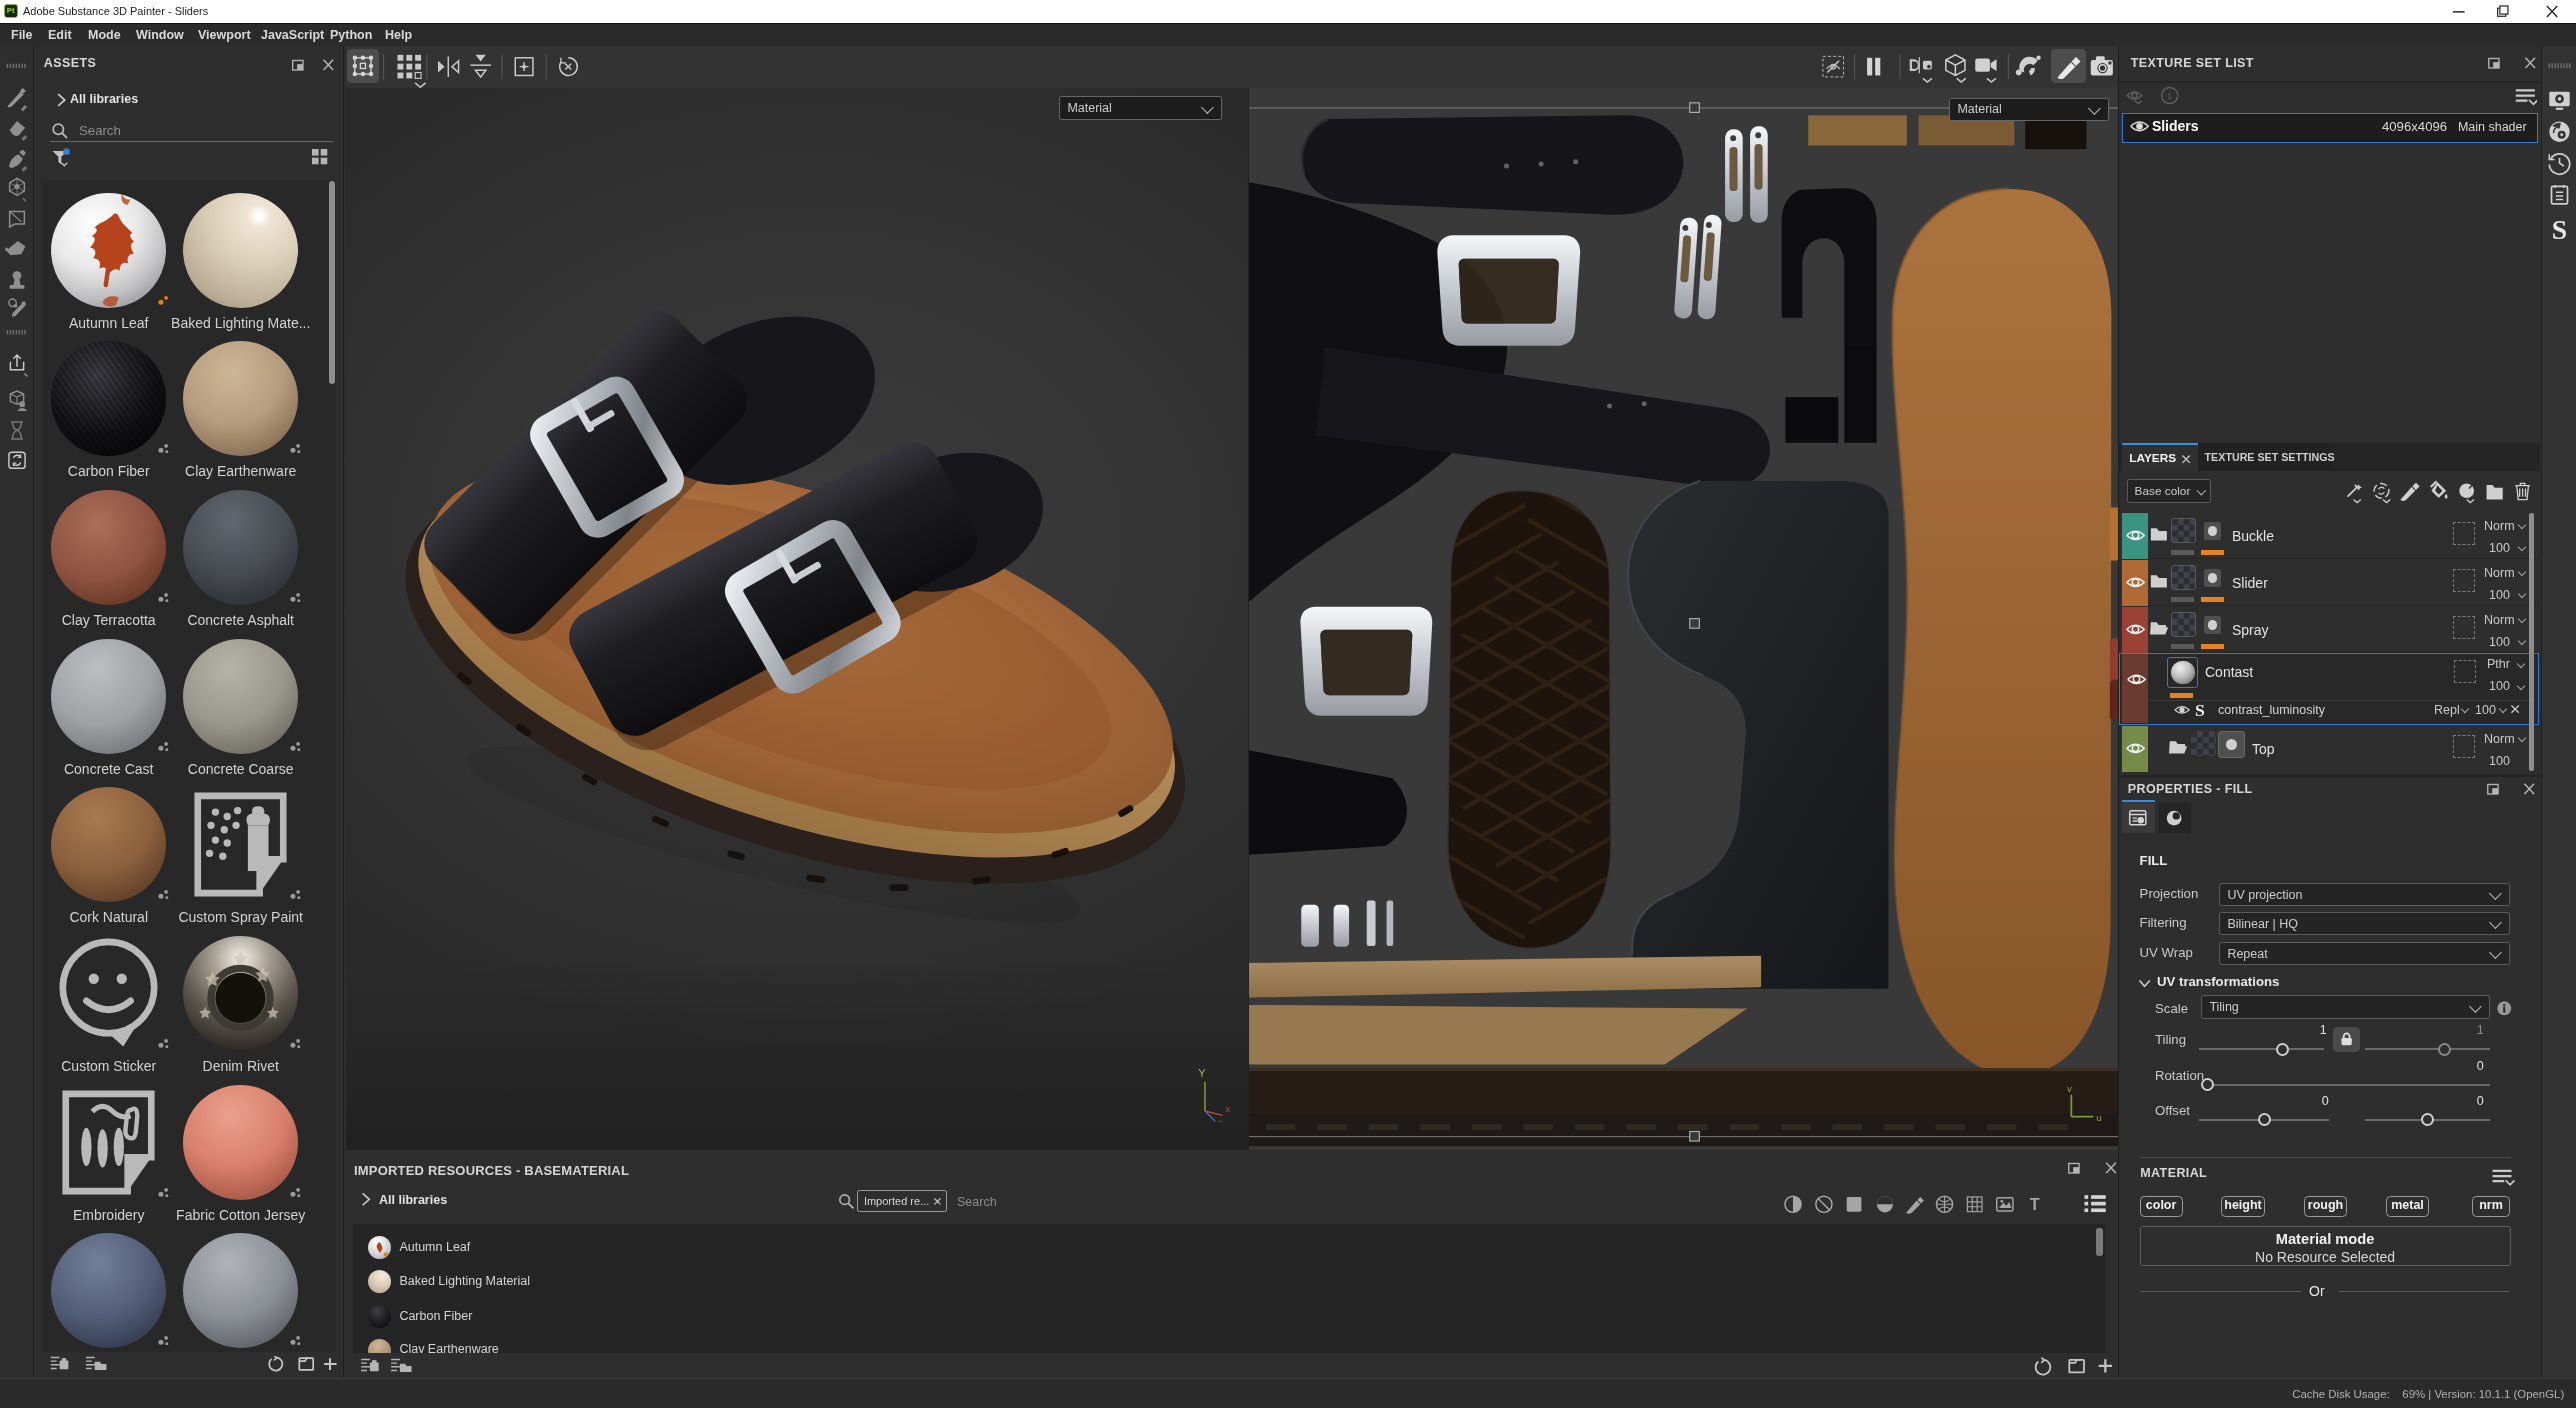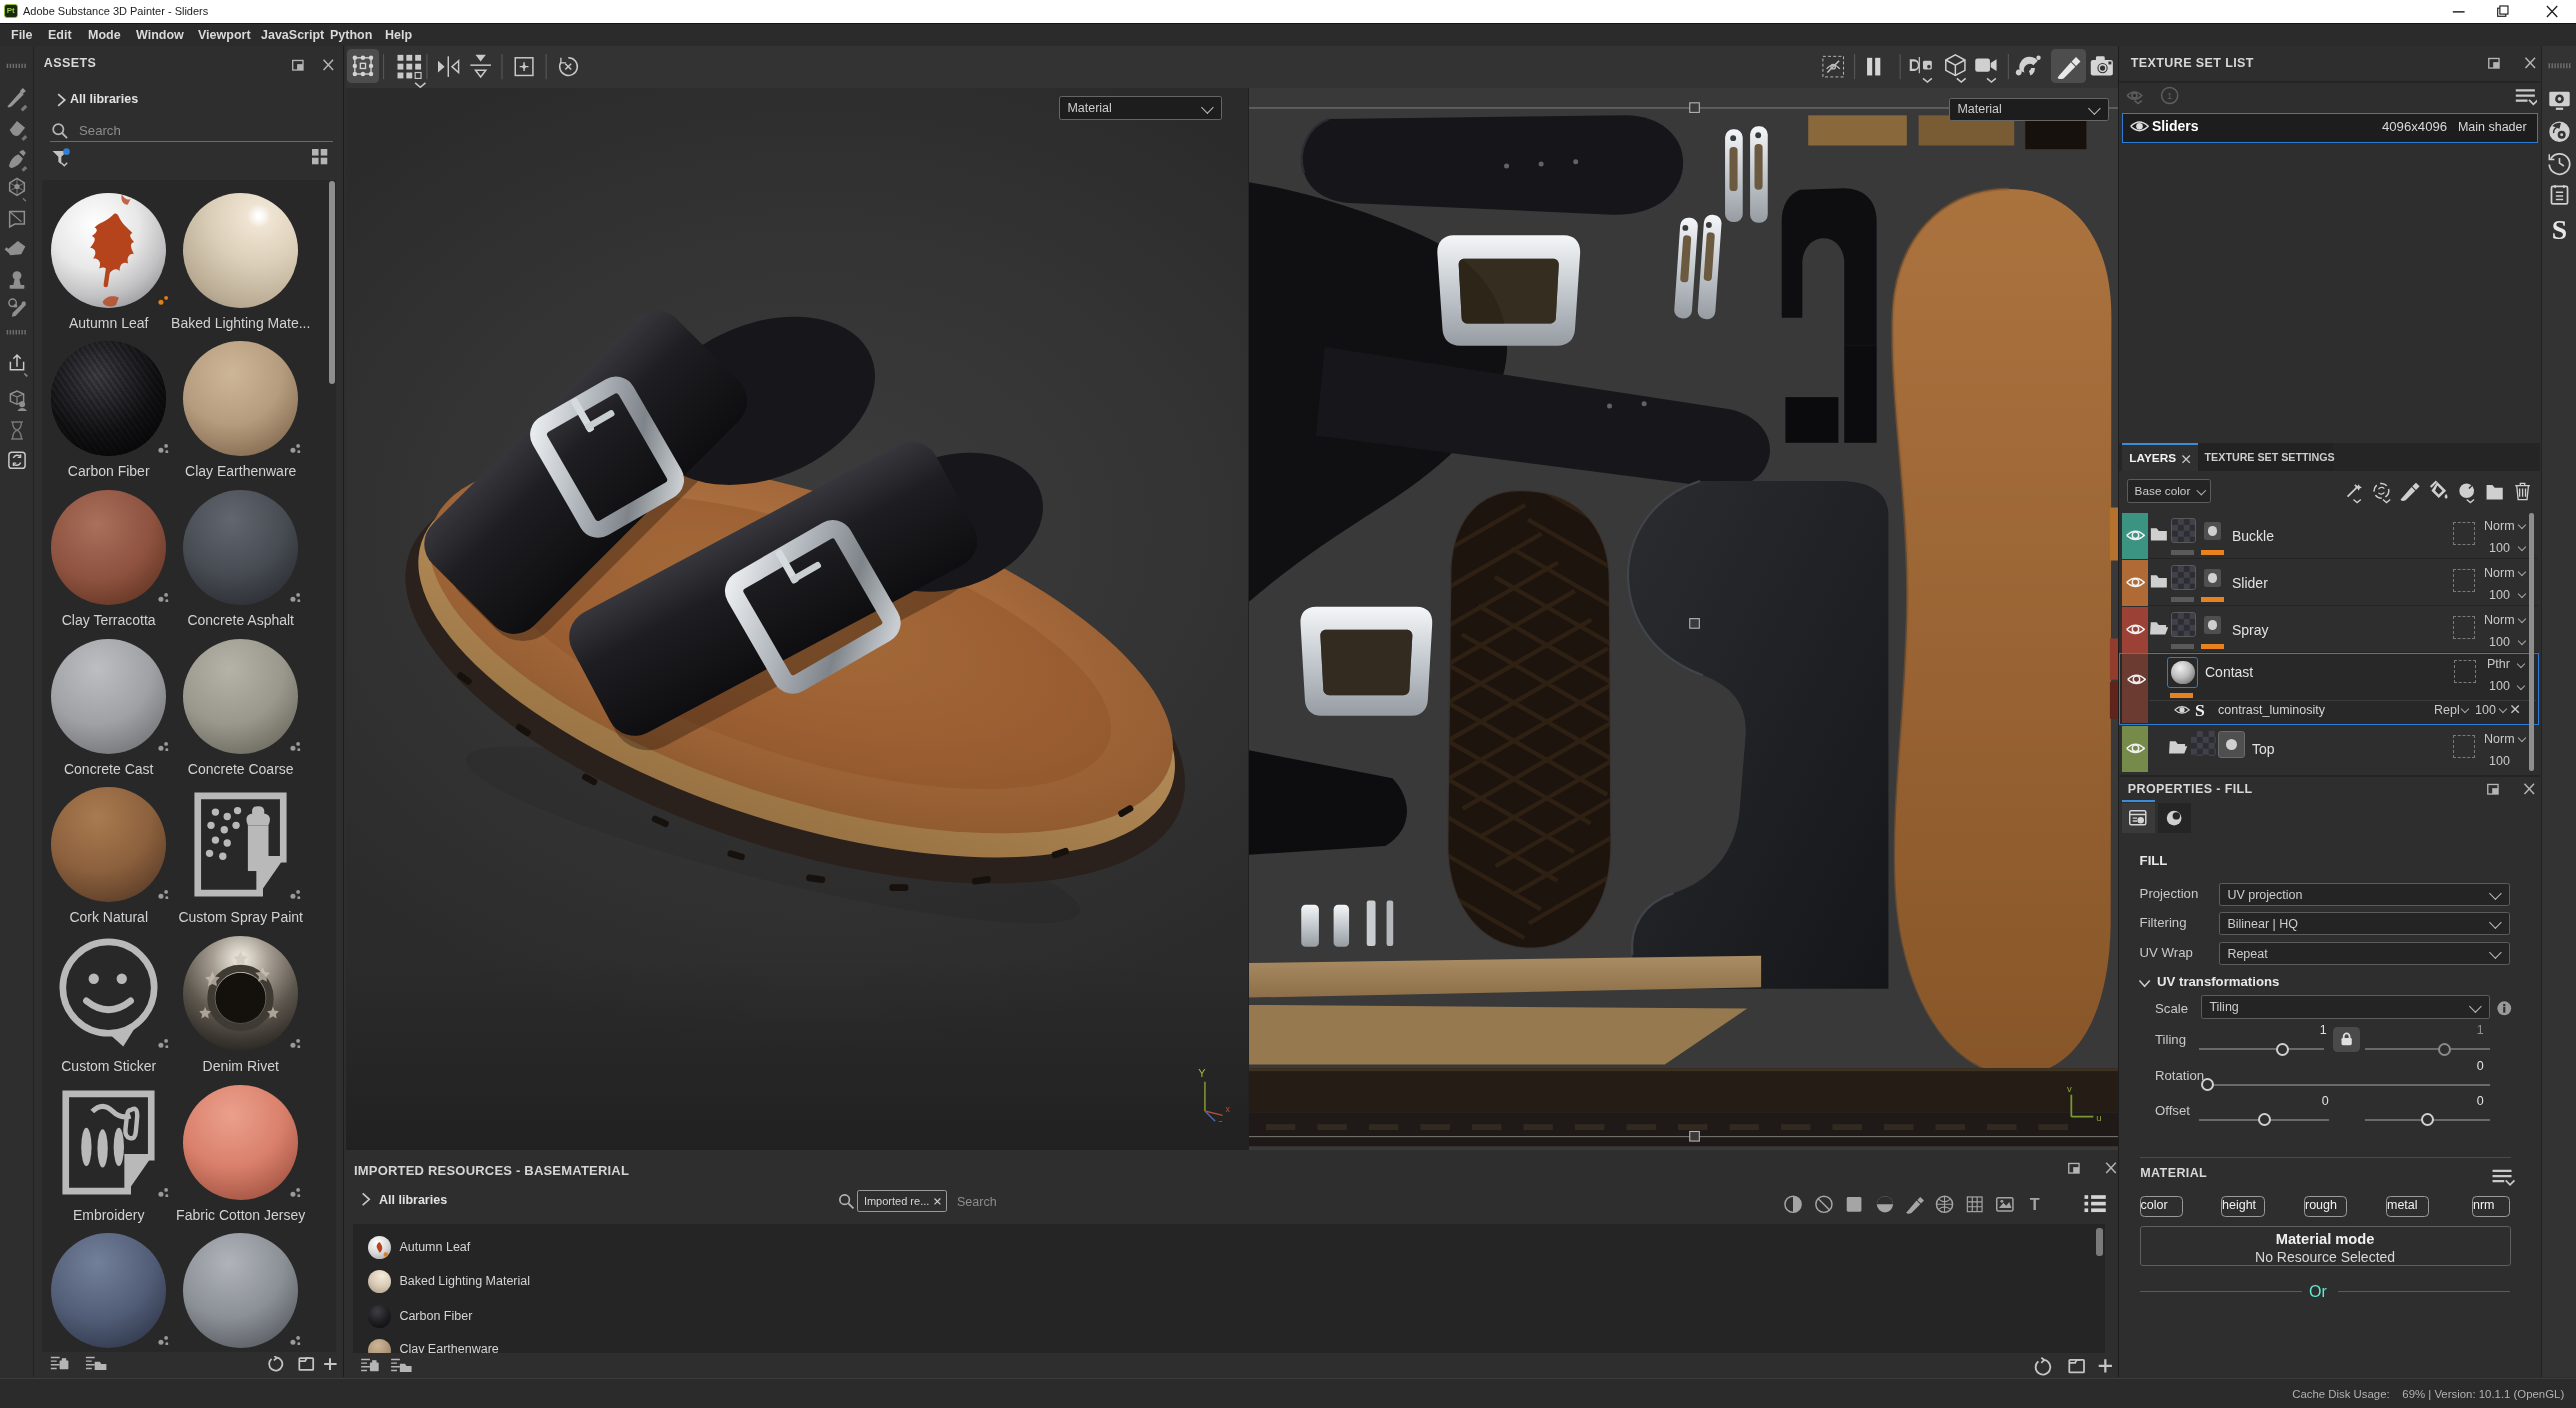--- a/index.html
+++ b/index.html
@@ -45,21 +45,21 @@
      border-left:1.5px solid #1d1d1d; }
   #rtool { left:2541px; top:46px; width:35px; height:1331px; background:#333333;
      border-left:1.5px solid #222; }
   .ddown { position:absolute; background:#242424; border:0.7px solid #5c5c5c; border-radius:2.2px;
      color:#cccccc; font-size:12.5px; }
   .chev { position:absolute; width:8.8px; height:8.8px; border-right:1.5px solid #bbb;
      border-bottom:1.5px solid #bbb; transform:rotate(45deg); }
   .chev2 { position:absolute; width:5.9px; height:5.9px; border-right:1.5px solid #a8a8a8;
      border-bottom:1.5px solid #a8a8a8; transform:rotate(45deg); }
   .mbtn { position:absolute; top:1150px; height:20.6px; border:1.5px solid #9a9a9a; border-radius:4.4px;
-     font-size:12.5px; font-weight:normal; color:#f2f2f2; text-align:left; line-height:17.7px; }
+     font-size:12.5px; font-weight:bold; color:#f2f2f2; text-align:center; line-height:17.7px; }
   .lrow { position:absolute; left:0; width:420px; height:47px; background:#2e2e2e; }
   .lrow div, .lrow svg, .lrow span { position:absolute; }
   .cbar { left:2.9px; top:0.7px; width:26.5px; height:46px; }
   .chk { left:52px; top:5.9px; width:25px; height:25px; border:0.7px solid #5a5a5a; border-radius:2.9px;
      background:repeating-conic-gradient(#41414a 0 25%, #2d2d33 0 50%); background-size:11.8px 11.8px; }
   .gbar { left:52px; top:38px; width:23px; height:5.2px; background:#5a5a5a; }
   .obar { left:82px; top:38px; width:23px; height:5.2px; background:#e8821e; }
   .mthumb { left:85px; top:9.6px; width:17px; height:18.4px; border-radius:2.2px; background:#4f4f4f; }
   .mthumb i { position:absolute; left:3.7px; top:4.4px; width:9.6px; height:9.6px; border-radius:50%;
      background:#cfcfcf; }
@@ -1129,21 +1129,21 @@
     <div class="mbtn" style="left:102px;width:44px">height</div>
     <div class="mbtn" style="left:185px;width:43px">rough</div>
     <div class="mbtn" style="left:267px;width:43px">metal</div>
     <div class="mbtn" style="left:353px;width:38px">nrm</div>
     <div class="abs" style="left:20.6px;top:1180px;width:371px;height:40px;border:1.5px solid #5f5f5f;border-radius:2.9px;text-align:center">
       <div style="margin-top:4.4px;font-size:14.7px;font-weight:bold;color:#f0f0f0">Material mode</div>
       <div style="margin-top:1.5px;font-size:14px;color:#d8d8d8">No Resource Selected</div>
     </div>
     <div class="abs" style="left:21.3px;top:1245px;width:162px;height:0.7px;background:#5a5a5a"></div>
     <div class="abs" style="left:219px;top:1245px;width:172px;height:0.7px;background:#5a5a5a"></div>
-    <div class="abs" style="left:190px;top:1237px;font-size:16px;color:#5eead4">Or</div>
+    <div class="abs" style="left:190px;top:1237px;font-size:14px;color:#e5e5e5">Or</div>
   </div>
   <div class="abs" id="rtool">
     <svg width="35" height="294" style="position:absolute;left:0;top:0" viewBox="0 0 48 400">
       <g stroke="#6e6e6e" stroke-width="2">
         <g transform="translate(10,22)">
             <path d="M0 0v7M4 0v7M8 0v7M12 0v7M16 0v7M20 0v7M24 0v7M28 0v7"></path>
           </g>
       </g>
       <g transform="translate(24,72)">
         <rect x="-14" y="-11" width="28" height="20" rx="2" fill="#d0d0d0"></rect>

